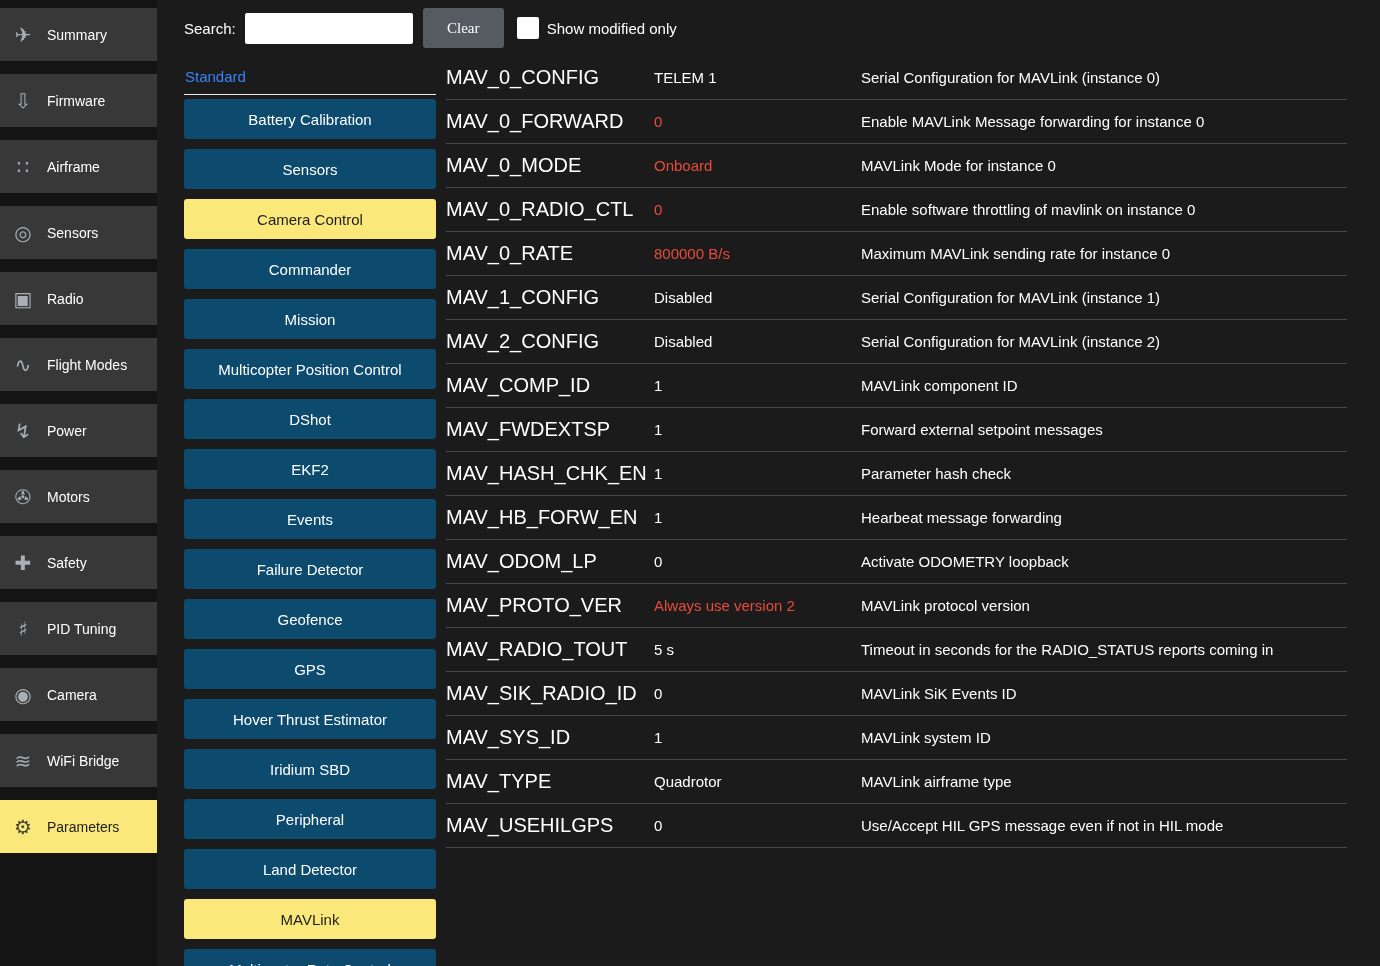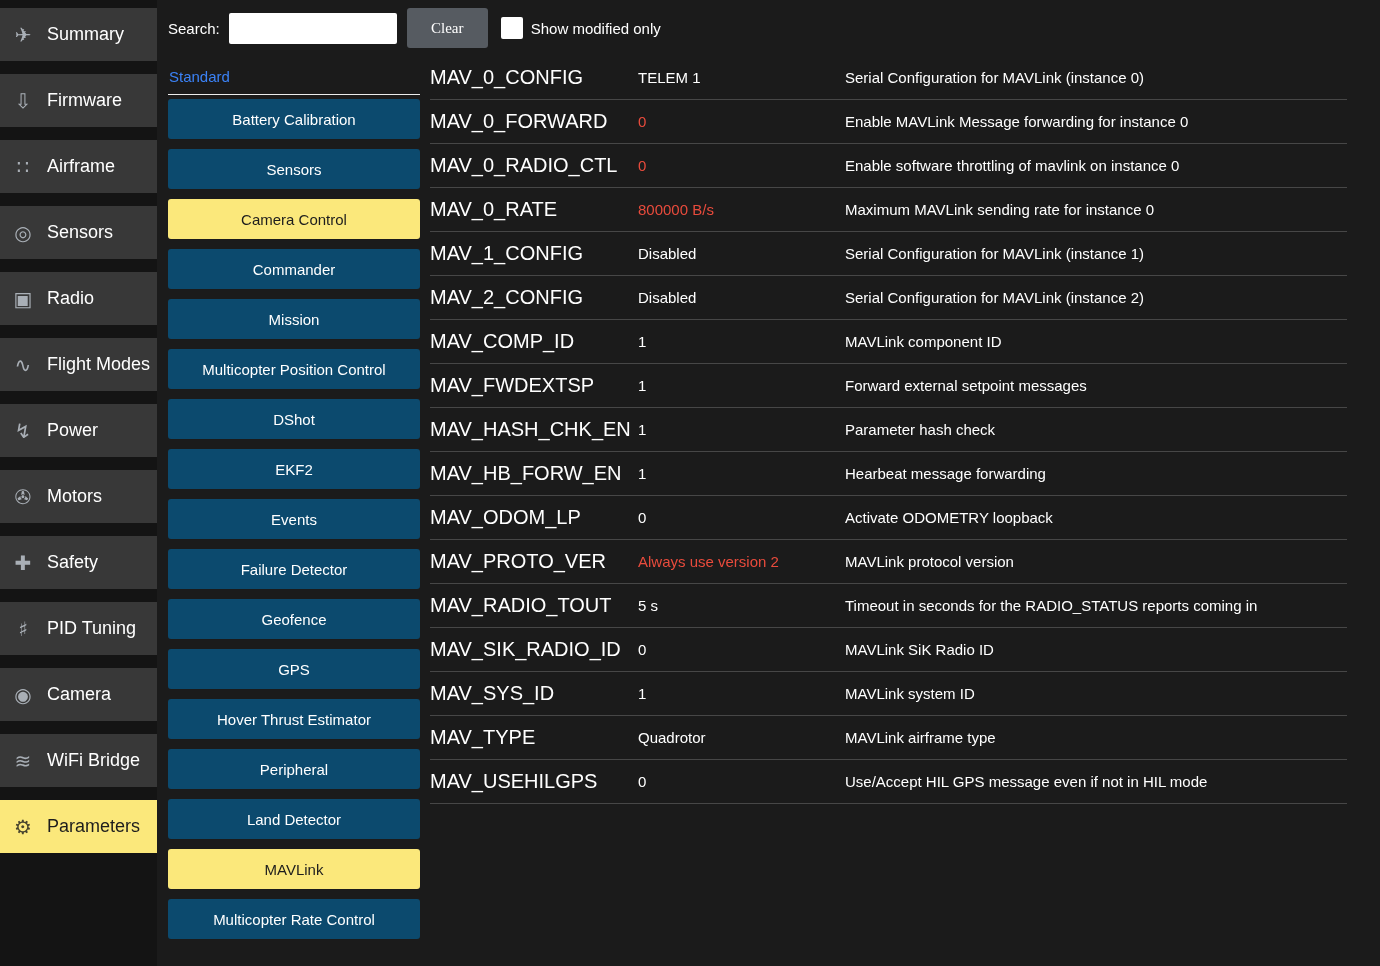--- a/index.html
+++ b/index.html
@@ -19,24 +19,24 @@
     display: flex; align-items: center; gap: 9px; padding: 0 4px 0 8px;
     cursor: pointer; flex-shrink: 0;
   }
   .side-item.active { background: var(--highlight, #fbe87b); color: #1d1d1d; }
   .side-icon {
     width: 30px; flex-shrink: 0; text-align: center;
     font-size: 20px; line-height: 1; color: #a9afb6;
     font-family: "DejaVu Sans", sans-serif;
   }
   .side-item.active .side-icon { color: #48442e; }
-  .side-label { font-size: 18px; white-space: nowrap; }
-
-  
-  .content { flex: 1; display: flex; flex-direction: column; padding-left: 11px; min-width: 0; }
+  .side-label { font-size: 14px; white-space: nowrap; }
+
+  
+  .content { flex: 1; display: flex; flex-direction: column; padding-left: 27px; min-width: 0; }
 
   .topbar { height: 56px; flex-shrink: 0; display: flex; align-items: center; }
   .search-label { font-size: 15px; margin-right: 9px; }
   .search-input {
     width: 168px; height: 31px; border: none; border-radius: 2px;
     padding: 0 8px; font-size: 14px; background: #ffffff; color: #111;
     outline: none; margin-right: 10px; font-family: inherit;
   }
   .clear-btn {
     width: 81px; height: 40px; background: #565b61; border: none; border-radius: 3px;
@@ -151,40 +151,46 @@
         <button class="group-btn">Commander</button>
         <button class="group-btn">Mission</button>
         <button class="group-btn">Multicopter Position Control</button>
         <button class="group-btn">DShot</button>
         <button class="group-btn">EKF2</button>
         <button class="group-btn">Events</button>
         <button class="group-btn">Failure Detector</button>
         <button class="group-btn">Geofence</button>
         <button class="group-btn">GPS</button>
         <button class="group-btn">Hover Thrust Estimator</button>
+        <button class="group-btn">Iridium SBD</button>
         <button class="group-btn">Peripheral</button>
         <button class="group-btn">Land Detector</button>
         <button class="group-btn selected">MAVLink</button>
         <button class="group-btn">Multicopter Rate Control</button>
       </aside>
 
       <main class="params">
 
           <div class="param-row">
             <span class="p-name">MAV_0_CONFIG</span>
             <span class="p-value">TELEM 1</span>
             <span class="p-desc">Serial Configuration for MAVLink (instance 0)</span>
           </div>
 
           <div class="param-row">
             <span class="p-name">MAV_0_FORWARD</span>
             <span class="p-value modified">0</span>
             <span class="p-desc">Enable MAVLink Message forwarding for instance 0</span>
           </div>
 
+          <div class="param-row">
+            <span class="p-name">MAV_0_MODE</span>
+            <span class="p-value modified">Onboard</span>
+            <span class="p-desc">MAVLink Mode for instance 0</span>
+          </div>
 
           <div class="param-row">
             <span class="p-name">MAV_0_RADIO_CTL</span>
             <span class="p-value modified">0</span>
             <span class="p-desc">Enable software throttling of mavlink on instance 0</span>
           </div>
 
           <div class="param-row">
             <span class="p-name">MAV_0_RATE</span>
             <span class="p-value modified">800000 B/s</span>
@@ -241,21 +247,21 @@
 
           <div class="param-row">
             <span class="p-name">MAV_RADIO_TOUT</span>
             <span class="p-value">5 s</span>
             <span class="p-desc">Timeout in seconds for the RADIO_STATUS reports coming in</span>
           </div>
 
           <div class="param-row">
             <span class="p-name">MAV_SIK_RADIO_ID</span>
             <span class="p-value">0</span>
-            <span class="p-desc">MAVLink SiK Radio ID</span>
+            <span class="p-desc">MAVLink SiK Events ID</span>
           </div>
 
           <div class="param-row">
             <span class="p-name">MAV_SYS_ID</span>
             <span class="p-value">1</span>
             <span class="p-desc">MAVLink system ID</span>
           </div>
 
           <div class="param-row">
             <span class="p-name">MAV_TYPE</span>

